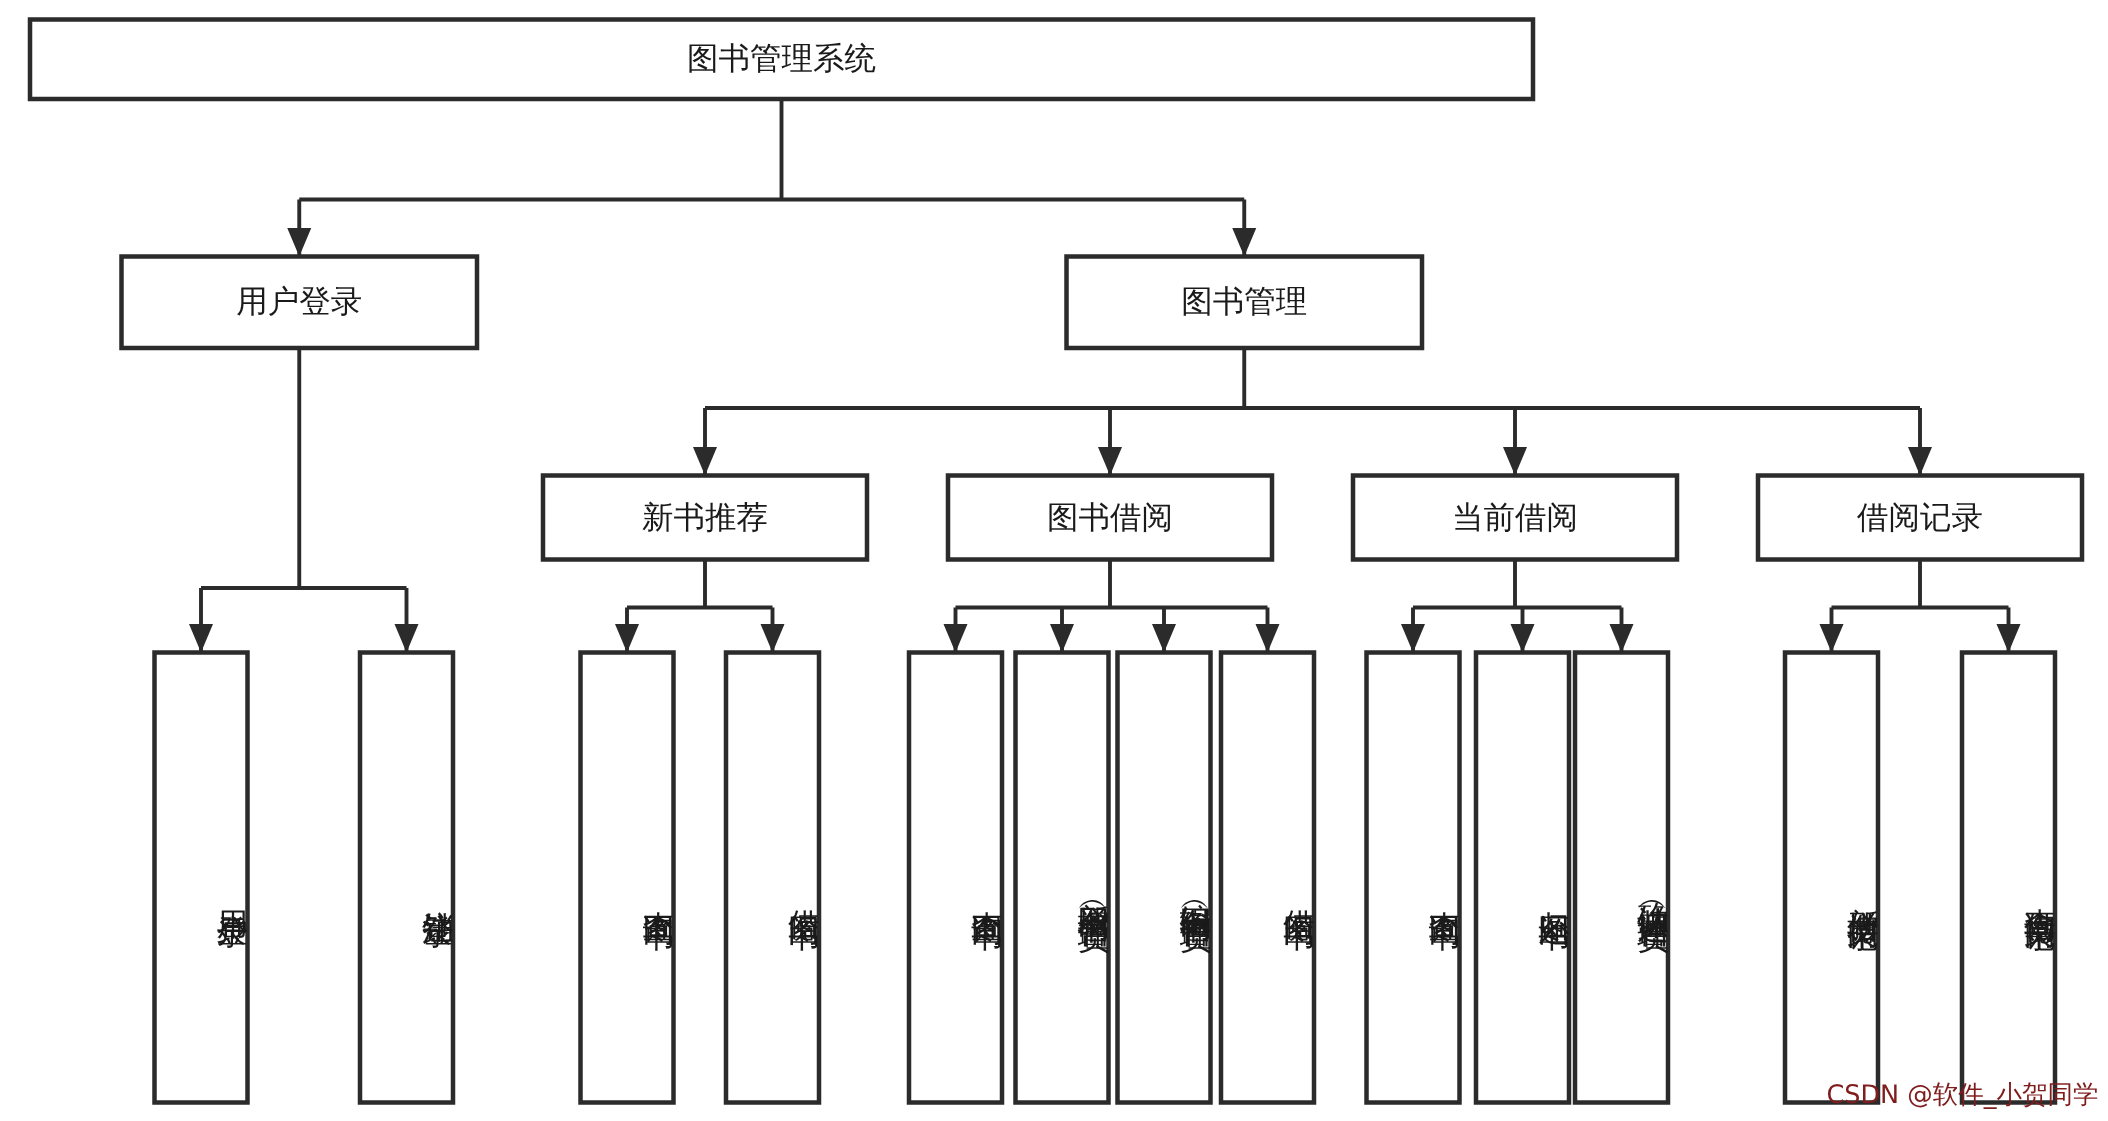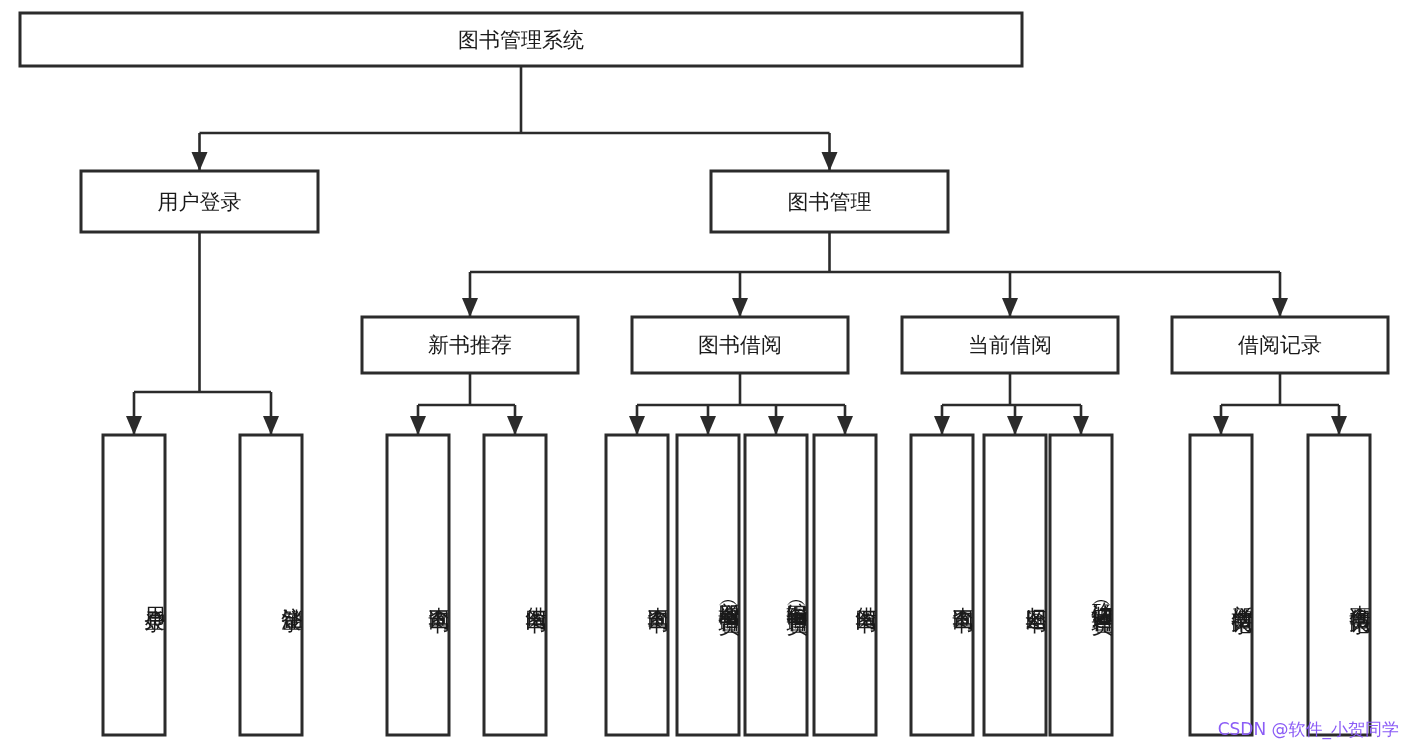--- a/index.html
+++ b/index.html
@@ -66,21 +66,21 @@
     justify-content: center;
     pointer-events: none;
     overflow: hidden;
   }
   #watermark {
     position: absolute;
     right: 6px;
     bottom: 6px;
     font-family: "DejaVu Sans", "Liberation Sans", sans-serif;
     font-size: 17px;
-    color: #8b5cf6;
+    color: #7f1d1d;
     white-space: nowrap;
     user-select: none;
   }
 </style>
 </head>
 <body>
 
 <div id="diagram-root">
 
   <svg id="tree-svg" viewBox="0 0 1405 747" xmlns="http://www.w3.org/2000/svg">

